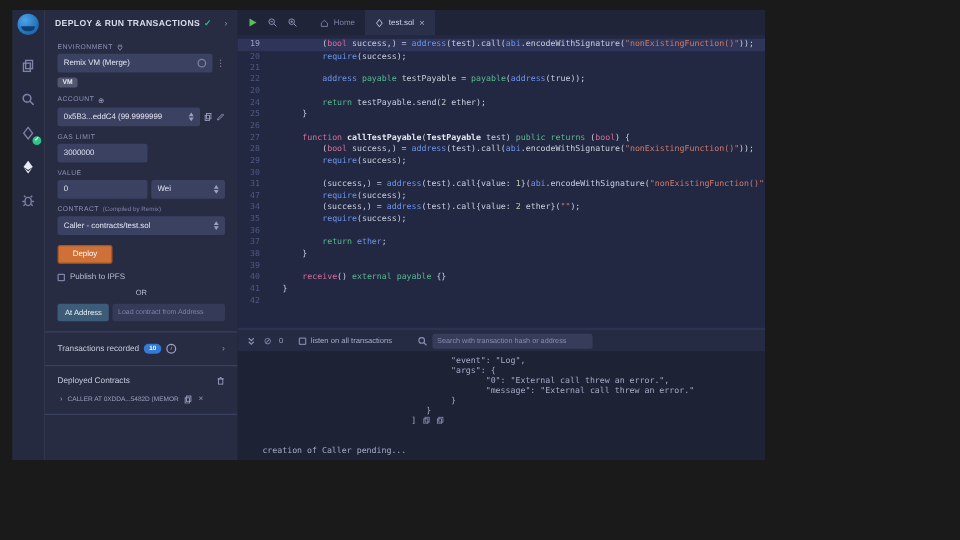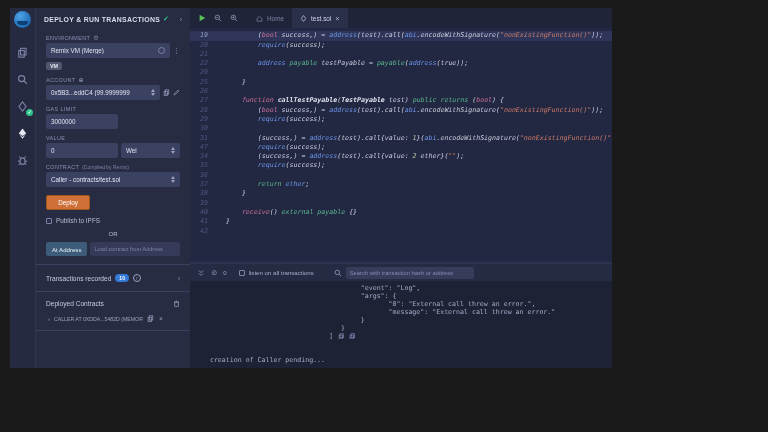--- a/index.html
+++ b/index.html
@@ -80,21 +80,21 @@
   .tb-btn { width:16px; display:flex; align-items:center; justify-content:center; color:#8d93b5; }
   .tb-btn svg { width:8px; height:8px; }
   .tb-btn.play { color:#57c057; margin-left:4px; }
   .tab { display:flex; align-items:center; gap:4px; padding:0 8px; font-size:6.4px;
          color:#7e85a8; }
   .tab svg { width:7px; height:7px; }
   .tab.active { background:#2a2f4a; color:#d2d6e8; }
   .tab .x { font-size:7.5px; color:#aab0cc; }
 
   .editor { height:234px; background:#232842; overflow:hidden; position:relative; }
-  .ecode { margin-top:-6px; font-family:"DejaVu Sans Mono", monospace; font-size:6.6px;font-style:italic; }
+  .ecode { margin-top:-6px; font-family:"DejaVu Sans Mono", monospace; font-size:6.6px; }
   .eline { display:flex; height:9.3px; line-height:9.3px; white-space:pre; }
   .eline .gut { width:30px; flex:0 0 30px; text-align:right; padding-right:12px; color:#4d5880; }
   .eline .code { padding-left:6px; color:#c9cede; }
   .eline.hl { background:#2e3558; }
   .eline.hl .gut { color:#99a2c8; }
   .tk-pl { color:#c9cede; }
   .tk-kw { color:#d0709c; }
   .tk-ctl { color:#58b98f; }
   .tk-ty { color:#6c95eb; }
   .tk-st { color:#cc7a68; }
@@ -334,20 +334,21 @@
     </div>
 
     <div class="editor">
       <div class="ecode">
           <div class="eline"><span class="gut">18</span><span class="code"></span></div>
           <div class="eline hl"><span class="gut">19</span><span class="code"><span class="tk-pl">        (</span><span class="tk-kw">bool</span><span class="tk-pl"> success,) = </span><span class="tk-ty">address</span><span class="tk-pl">(test).call(</span><span class="tk-ty">abi</span><span class="tk-pl">.encodeWithSignature(</span><span class="tk-st">"nonExistingFunction()"</span><span class="tk-pl">));</span></span></div>
           <div class="eline"><span class="gut">20</span><span class="code"><span class="tk-pl">        </span><span class="tk-ty">require</span><span class="tk-pl">(success);</span></span></div>
           <div class="eline"><span class="gut">21</span><span class="code"></span></div>
           <div class="eline"><span class="gut">22</span><span class="code"><span class="tk-pl">        </span><span class="tk-ty">address</span><span class="tk-pl"> </span><span class="tk-ctl">payable</span><span class="tk-pl"> testPayable = </span><span class="tk-ctl">payable</span><span class="tk-pl">(</span><span class="tk-ty">address</span><span class="tk-pl">(true));</span></span></div>
           <div class="eline"><span class="gut">20</span><span class="code"></span></div>
+          <div class="eline"><span class="gut">24</span><span class="code"><span class="tk-pl">        </span><span class="tk-ctl">return</span><span class="tk-pl"> testPayable.send(</span><span class="tk-nu">2</span><span class="tk-pl"> ether);</span></span></div>
           <div class="eline"><span class="gut">25</span><span class="code"><span class="tk-pl">    }</span></span></div>
           <div class="eline"><span class="gut">26</span><span class="code"></span></div>
           <div class="eline"><span class="gut">27</span><span class="code"><span class="tk-pl">    </span><span class="tk-kw">function</span><span class="tk-pl"> </span><span class="tk-fn">callTestPayable</span><span class="tk-pl">(</span><span class="tk-fn">TestPayable</span><span class="tk-pl"> test) </span><span class="tk-ctl">public</span><span class="tk-pl"> </span><span class="tk-ctl">returns</span><span class="tk-pl"> (</span><span class="tk-kw">bool</span><span class="tk-pl">) {</span></span></div>
           <div class="eline"><span class="gut">28</span><span class="code"><span class="tk-pl">        (</span><span class="tk-kw">bool</span><span class="tk-pl"> success,) = </span><span class="tk-ty">address</span><span class="tk-pl">(test).call(</span><span class="tk-ty">abi</span><span class="tk-pl">.encodeWithSignature(</span><span class="tk-st">"nonExistingFunction()"</span><span class="tk-pl">));</span></span></div>
           <div class="eline"><span class="gut">29</span><span class="code"><span class="tk-pl">        </span><span class="tk-ty">require</span><span class="tk-pl">(success);</span></span></div>
           <div class="eline"><span class="gut">30</span><span class="code"></span></div>
           <div class="eline"><span class="gut">31</span><span class="code"><span class="tk-pl">        (success,) = </span><span class="tk-ty">address</span><span class="tk-pl">(test).call{value: </span><span class="tk-nu">1</span><span class="tk-pl">}(</span><span class="tk-ty">abi</span><span class="tk-pl">.encodeWithSignature(</span><span class="tk-st">"nonExistingFunction()"</span><span class="tk-pl">));</span></span></div>
           <div class="eline"><span class="gut">47</span><span class="code"><span class="tk-pl">        </span><span class="tk-ty">require</span><span class="tk-pl">(success);</span></span></div>
           <div class="eline"><span class="gut">34</span><span class="code"><span class="tk-pl">        (success,) = </span><span class="tk-ty">address</span><span class="tk-pl">(test).call{value: </span><span class="tk-nu">2</span><span class="tk-pl"> ether}(</span><span class="tk-st">""</span><span class="tk-pl">);</span></span></div>
           <div class="eline"><span class="gut">35</span><span class="code"><span class="tk-pl">        </span><span class="tk-ty">require</span><span class="tk-pl">(success);</span></span></div>

